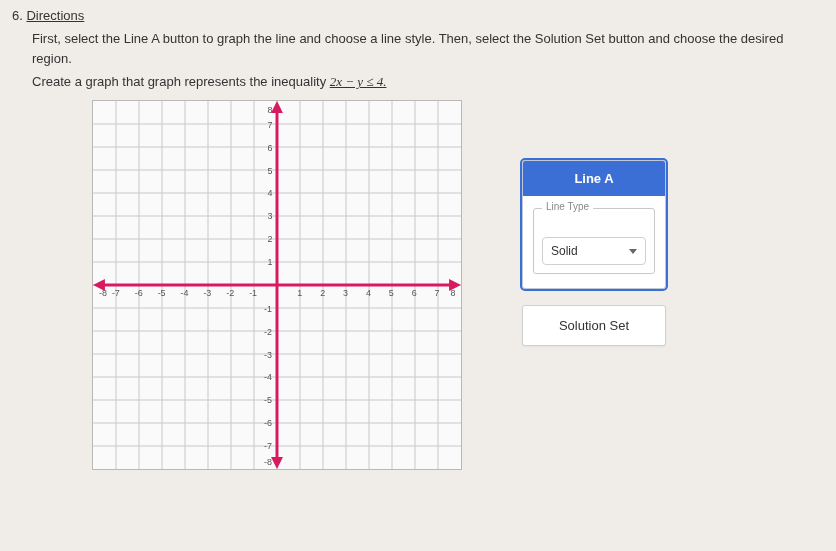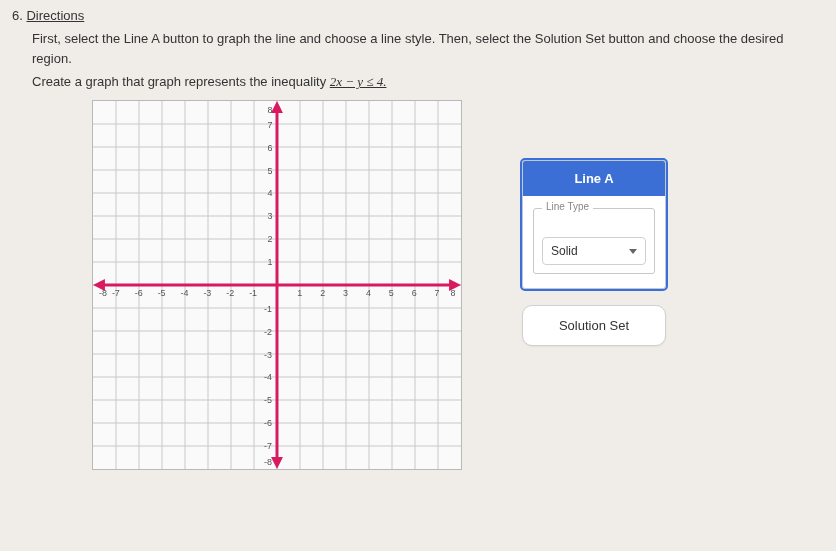--- a/index.html
+++ b/index.html
@@ -42,21 +42,21 @@
     .dropdown {
       display: flex; justify-content: space-between; align-items: center;
       border: 1px solid #d0d0d0; border-radius: 4px; padding: 6px 8px;
       font-size: 12px; cursor: pointer; background: #fff;
     }
     .dropdown .caret {
       width: 0; height: 0; border-left: 4px solid transparent;
       border-right: 4px solid transparent; border-top: 5px solid #666;
     }
     .sol-btn {
-      background: #fff; border: 1px solid #d0d0d0; border-radius: 10px;
+      background: #fff; border: 1px solid #d0d0d0; border-radius: 3px;
       padding: 12px; font-size: 13px; text-align: center; cursor: pointer;
       box-shadow: 0 1px 2px rgba(0,0,0,0.05);
     }
   </style>
 </head>
 <body>
 
 <div class="qnum">
   <span>6.</span>
   <span class="directions-link">Directions</span>

